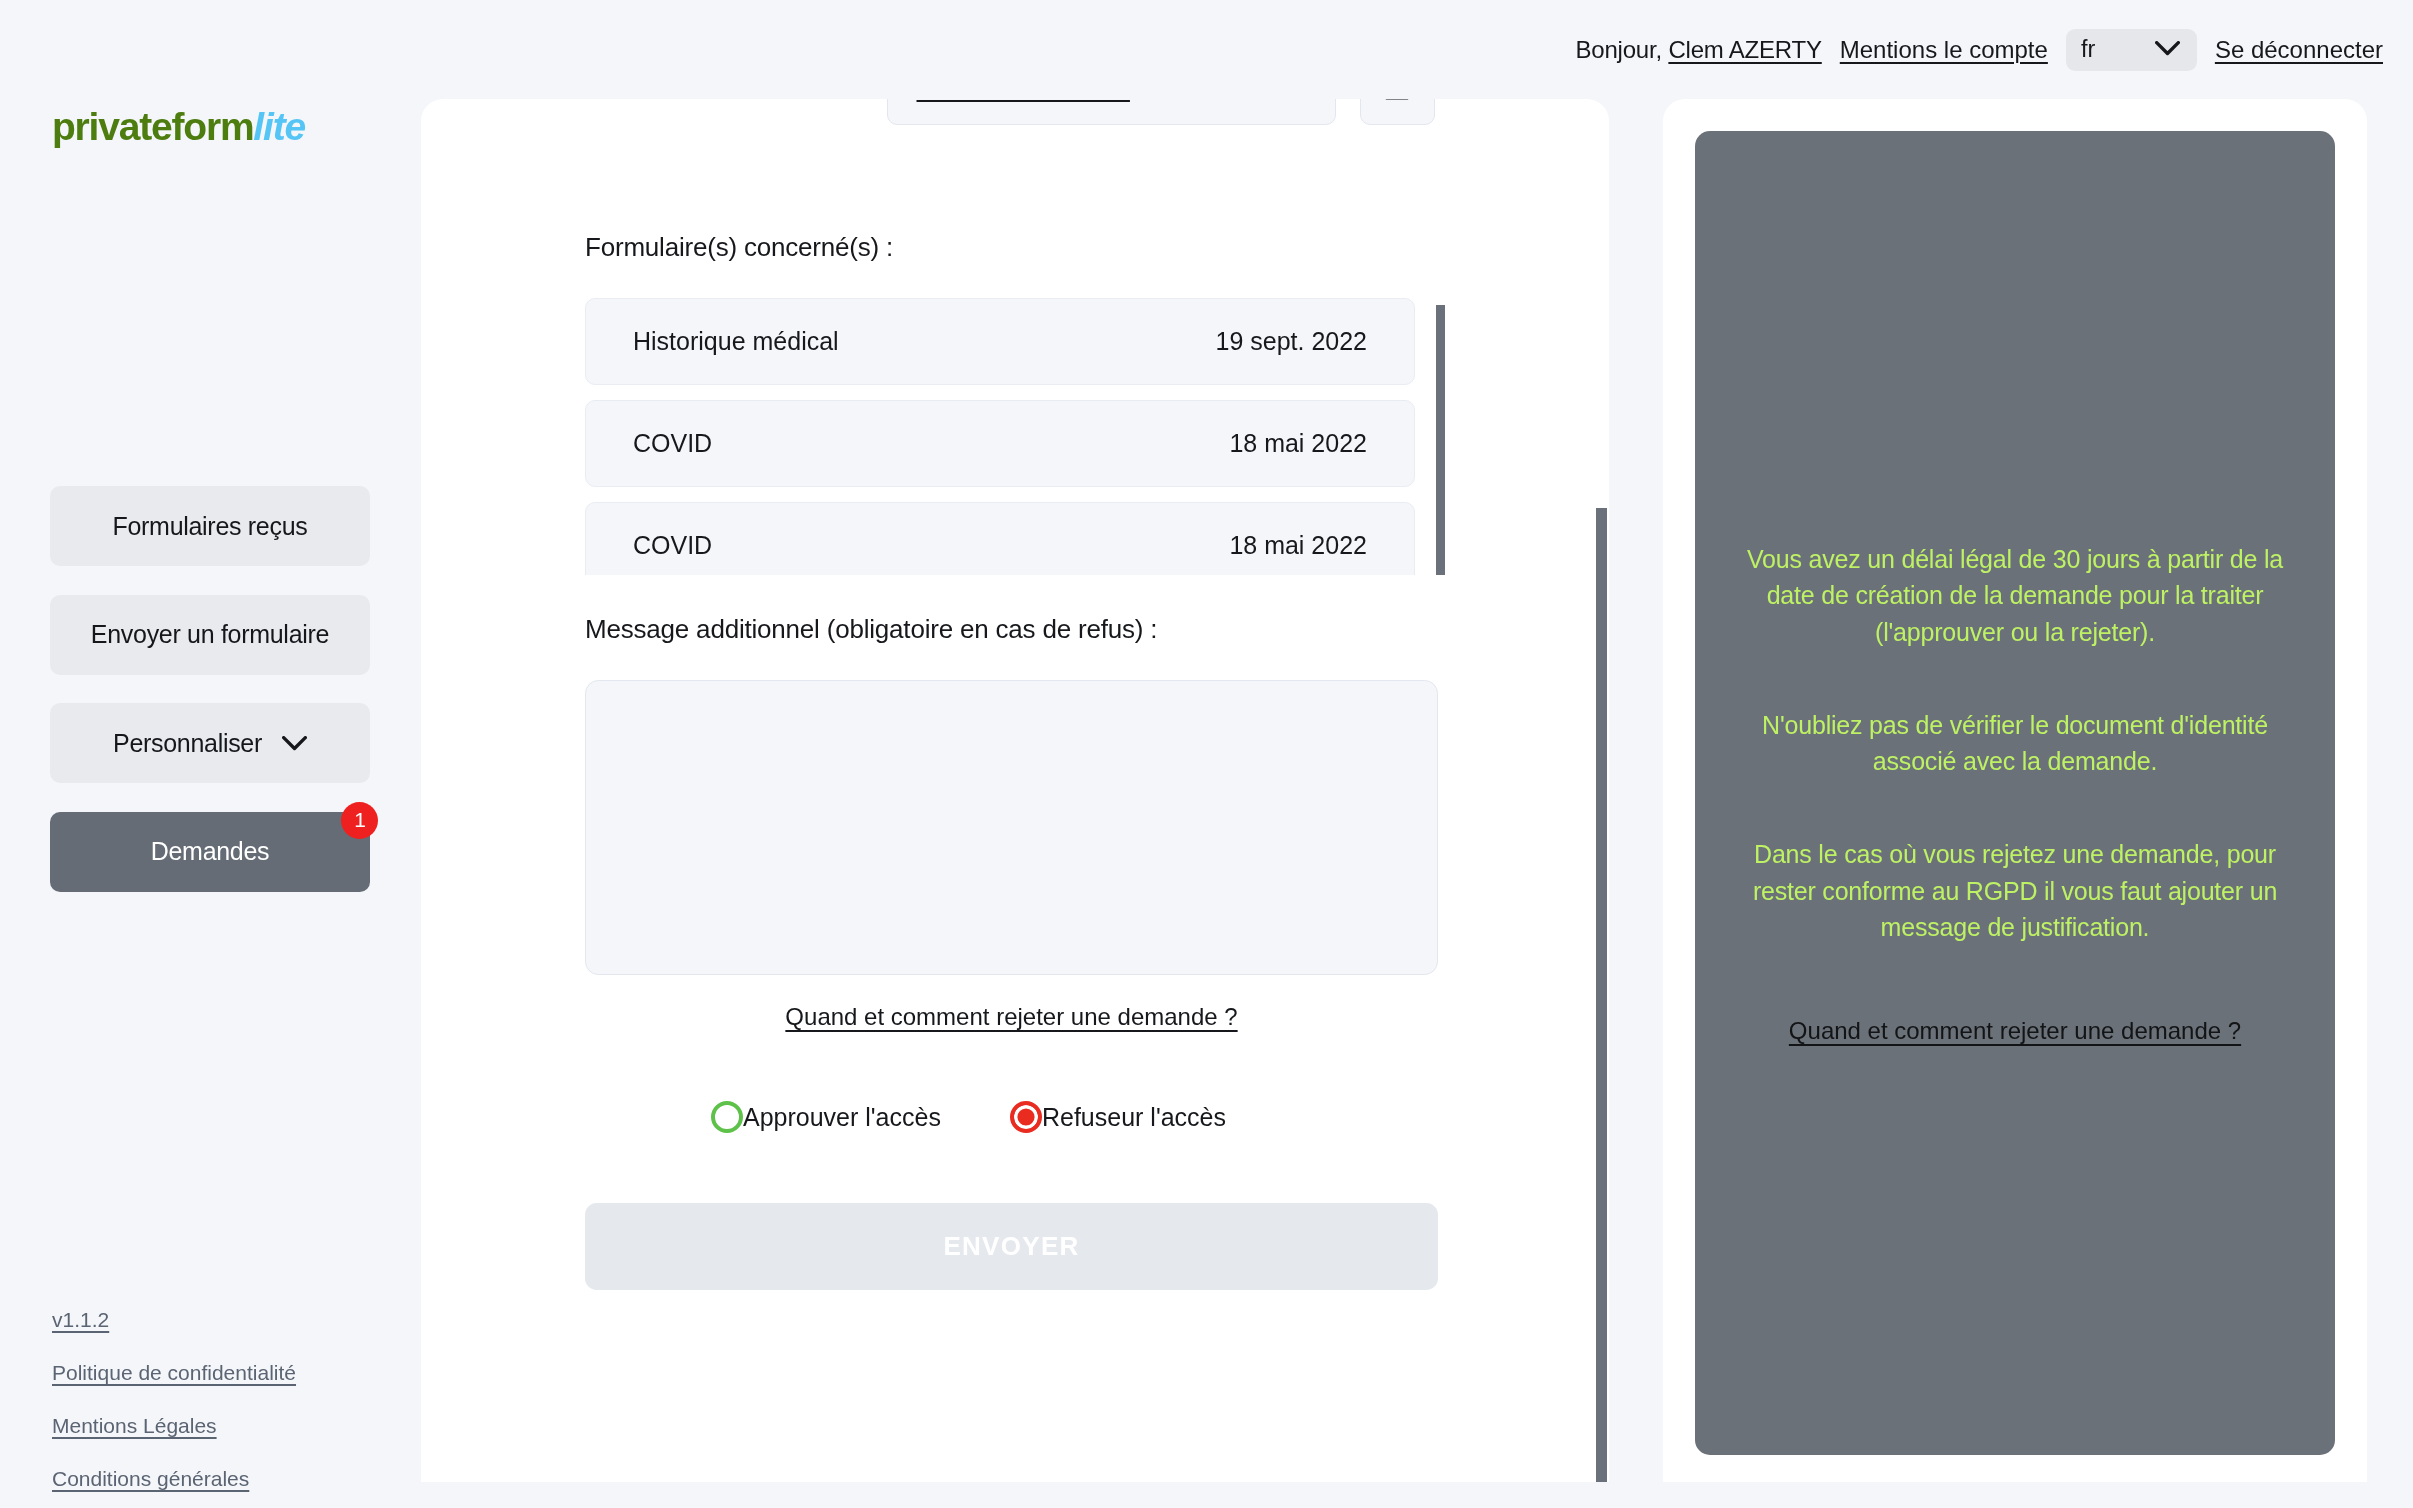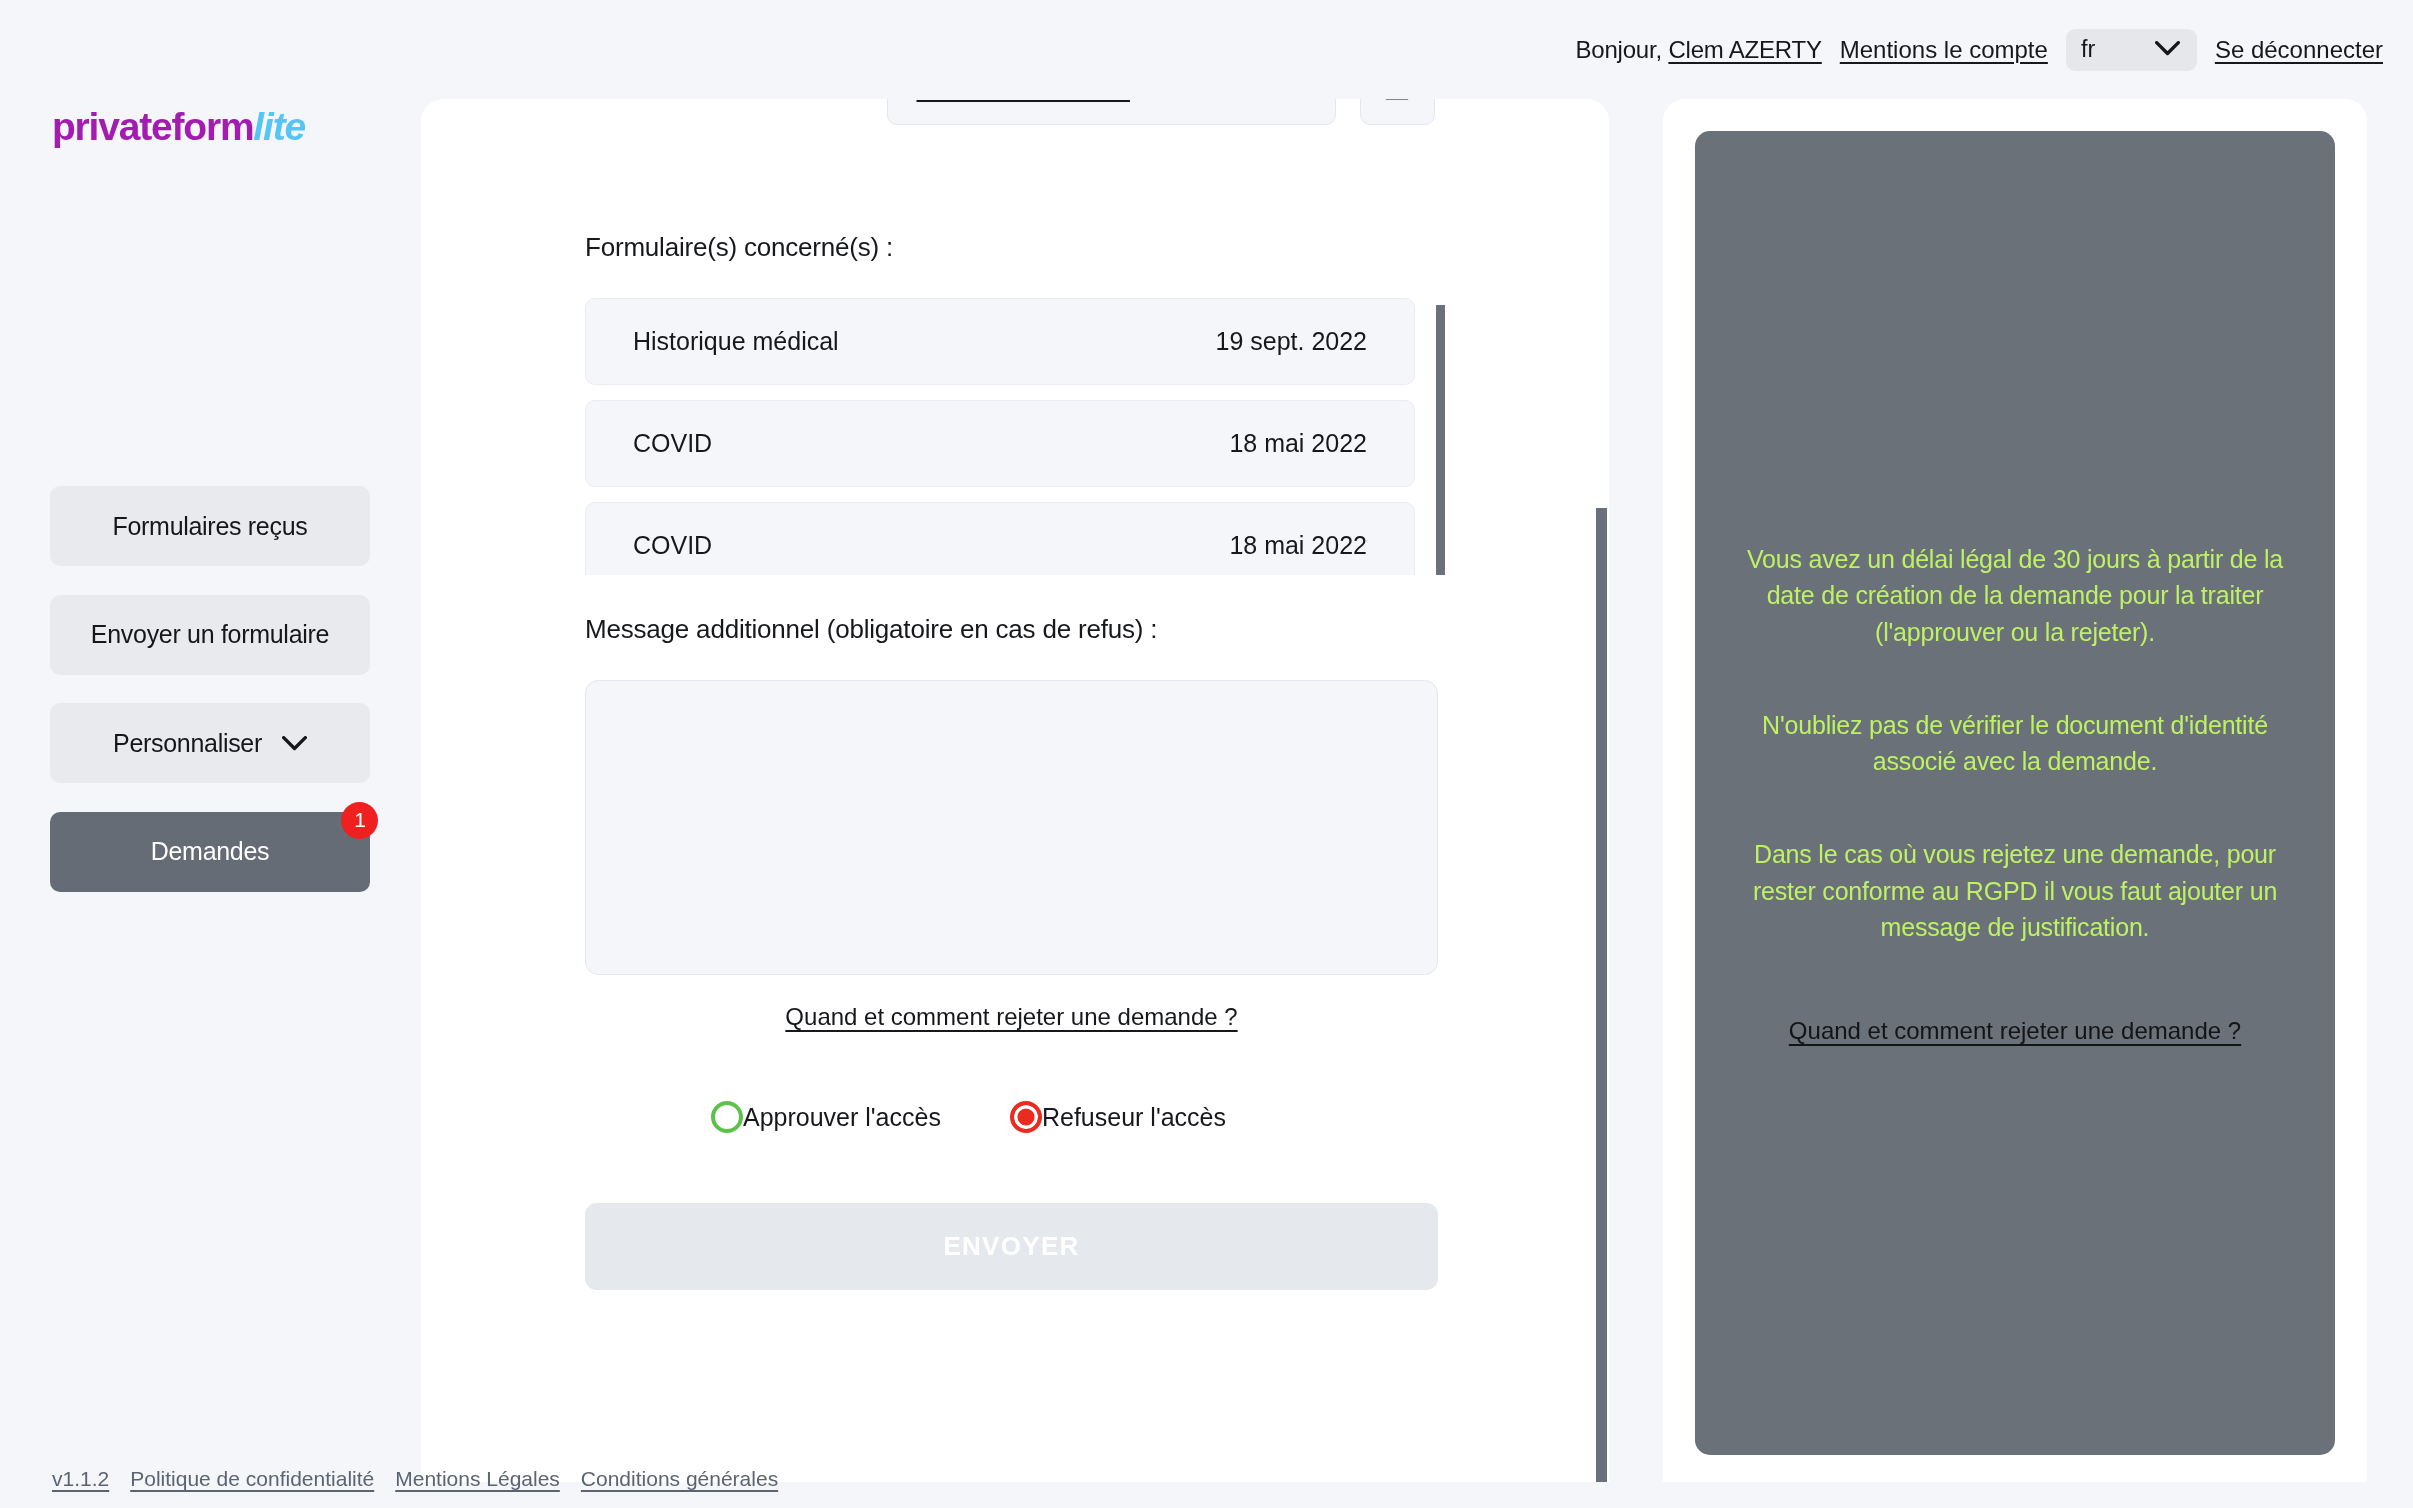--- a/index.html
+++ b/index.html
@@ -86,21 +86,21 @@
   }
   .logo {
     position: absolute;
     left: 52px;
     top: 105px;
     font-size: 39px;
     font-weight: 700;
     letter-spacing: -1.2px;
     white-space: nowrap;
   }
-  .logo .dark { color: #a21caf; }
+  .logo .dark { color: #4d7c0f; }
   .logo .lite { color: #55c5f5; font-style: italic; font-weight: 700; }
 
   .nav {
     position: absolute;
     left: 50px;
     top: 486px;
     width: 320px;
     display: flex;
     flex-direction: column;
     gap: 28.5px;
@@ -140,22 +140,22 @@
     display: flex;
     align-items: center;
     justify-content: center;
   }
 
   .footer-links {
     position: absolute;
     left: 52px;
     bottom: 17px;
     display: flex;
-    flex-direction: row;
-    gap: 21px;
+    flex-direction: column;
+    gap: 29px;
   }
   .footer-links a {
     font-size: 21px;
     color: #5b6472;
     text-decoration: underline;
     text-underline-offset: 4.2px;
     text-decoration-thickness: 1.7px;
     cursor: pointer;
     white-space: nowrap;
   }

